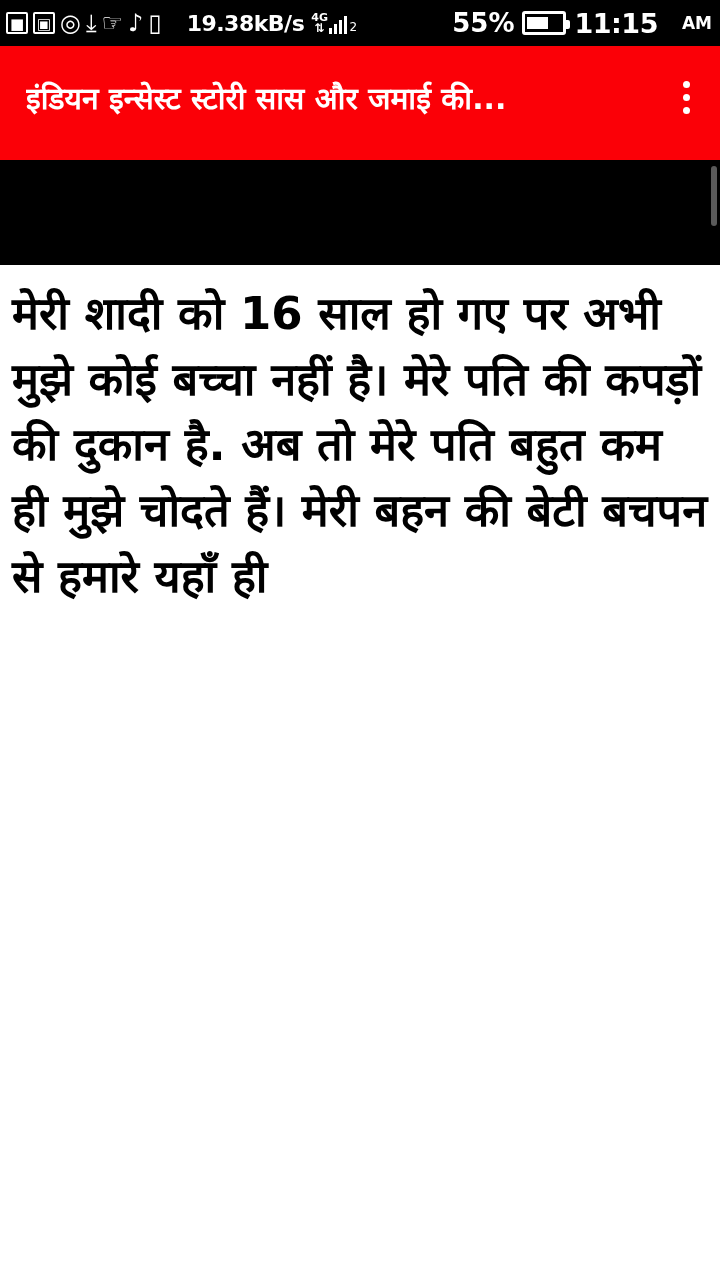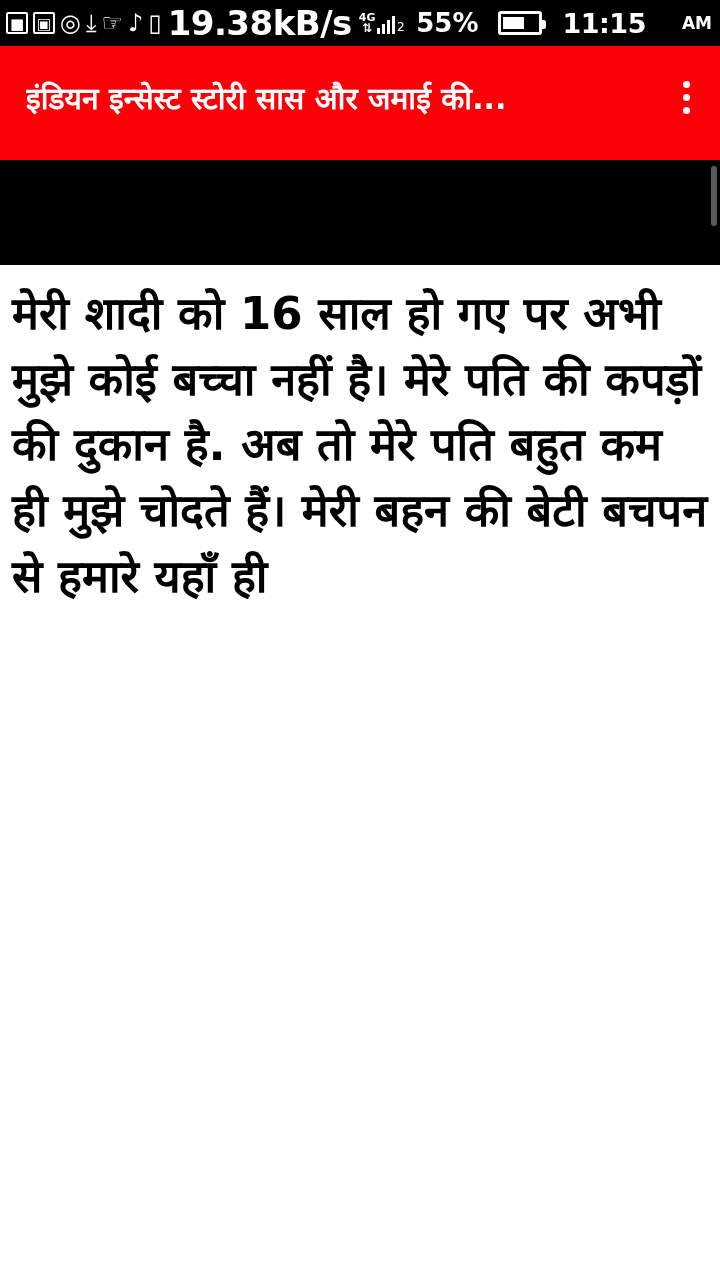--- a/index.html
+++ b/index.html
@@ -41,24 +41,24 @@
     border: 2px solid #ffffff;
     border-radius: 2px;
     font-size: 15px;
     width: 22px;
     height: 22px;
     text-align: center;
     line-height: 21px;
     box-sizing: border-box;
   }
   .sb-speed {
-    font-size: 34px;
+    font-size: 22px;
     font-weight: bold;
     letter-spacing: -0.5px;
-    margin-left: 1px;
+    margin-left: 20px;
     font-family: "DejaVu Sans", sans-serif;
   }
   .sb-net {
     display: flex;
     align-items: flex-end;
     margin-left: 2px;
     gap: 1px;
     justify-content: center;
   }
   .sb-4g {
@@ -84,21 +84,21 @@
   }
   .bars i:nth-child(1) { height: 6px; }
   .bars i:nth-child(2) { height: 10px; }
   .bars i:nth-child(3) { height: 14px; }
   .bars i:nth-child(4) { height: 18px; }
   .sb-sub { font-size: 12px; align-self: flex-end; margin-left: 1px; }
   .sb-right {
     margin-left: auto;
     display: flex;
     align-items: center;
-    gap: 20px;
+    gap: 8px;
   }
   .sb-batt-pct {
     font-size: 26px;
     font-weight: bold;
   }
   .batt {
     width: 44px;
     height: 24px;
     border: 3px solid #ffffff;
     border-radius: 3px;

